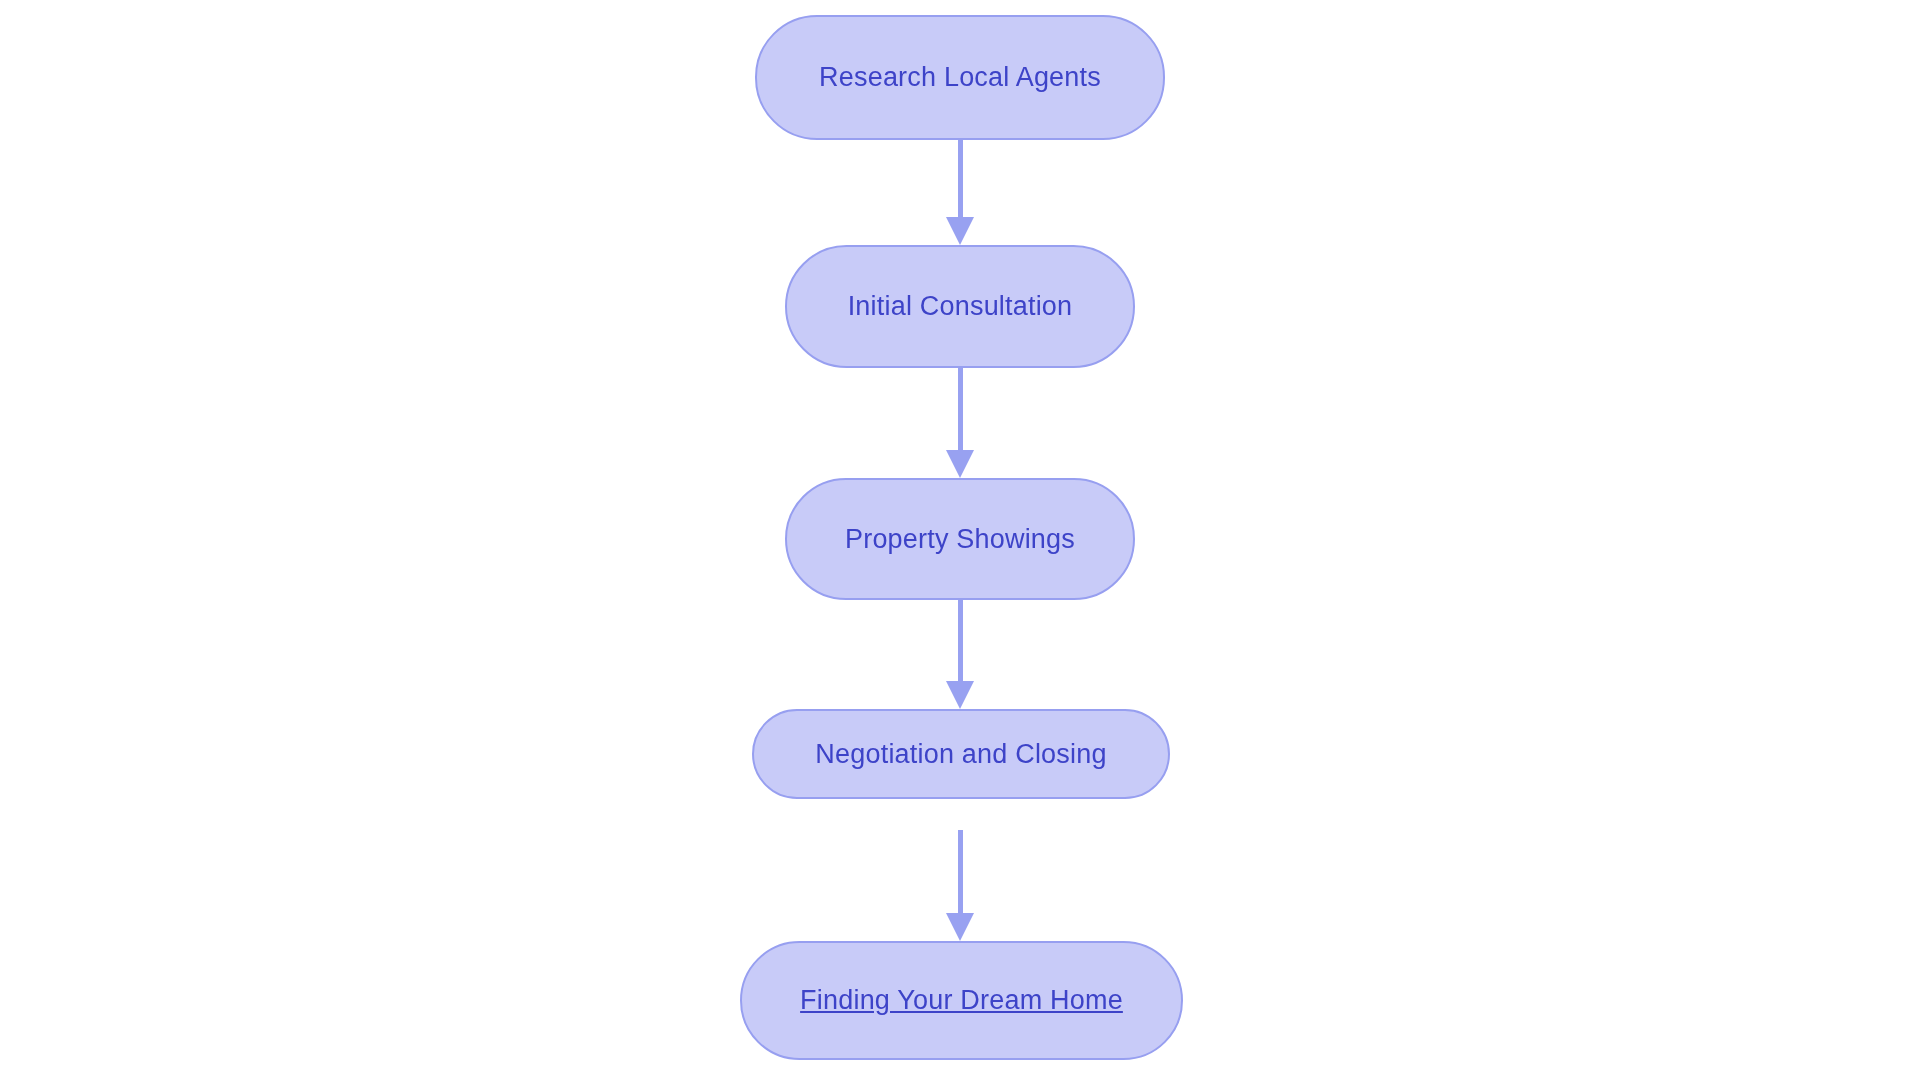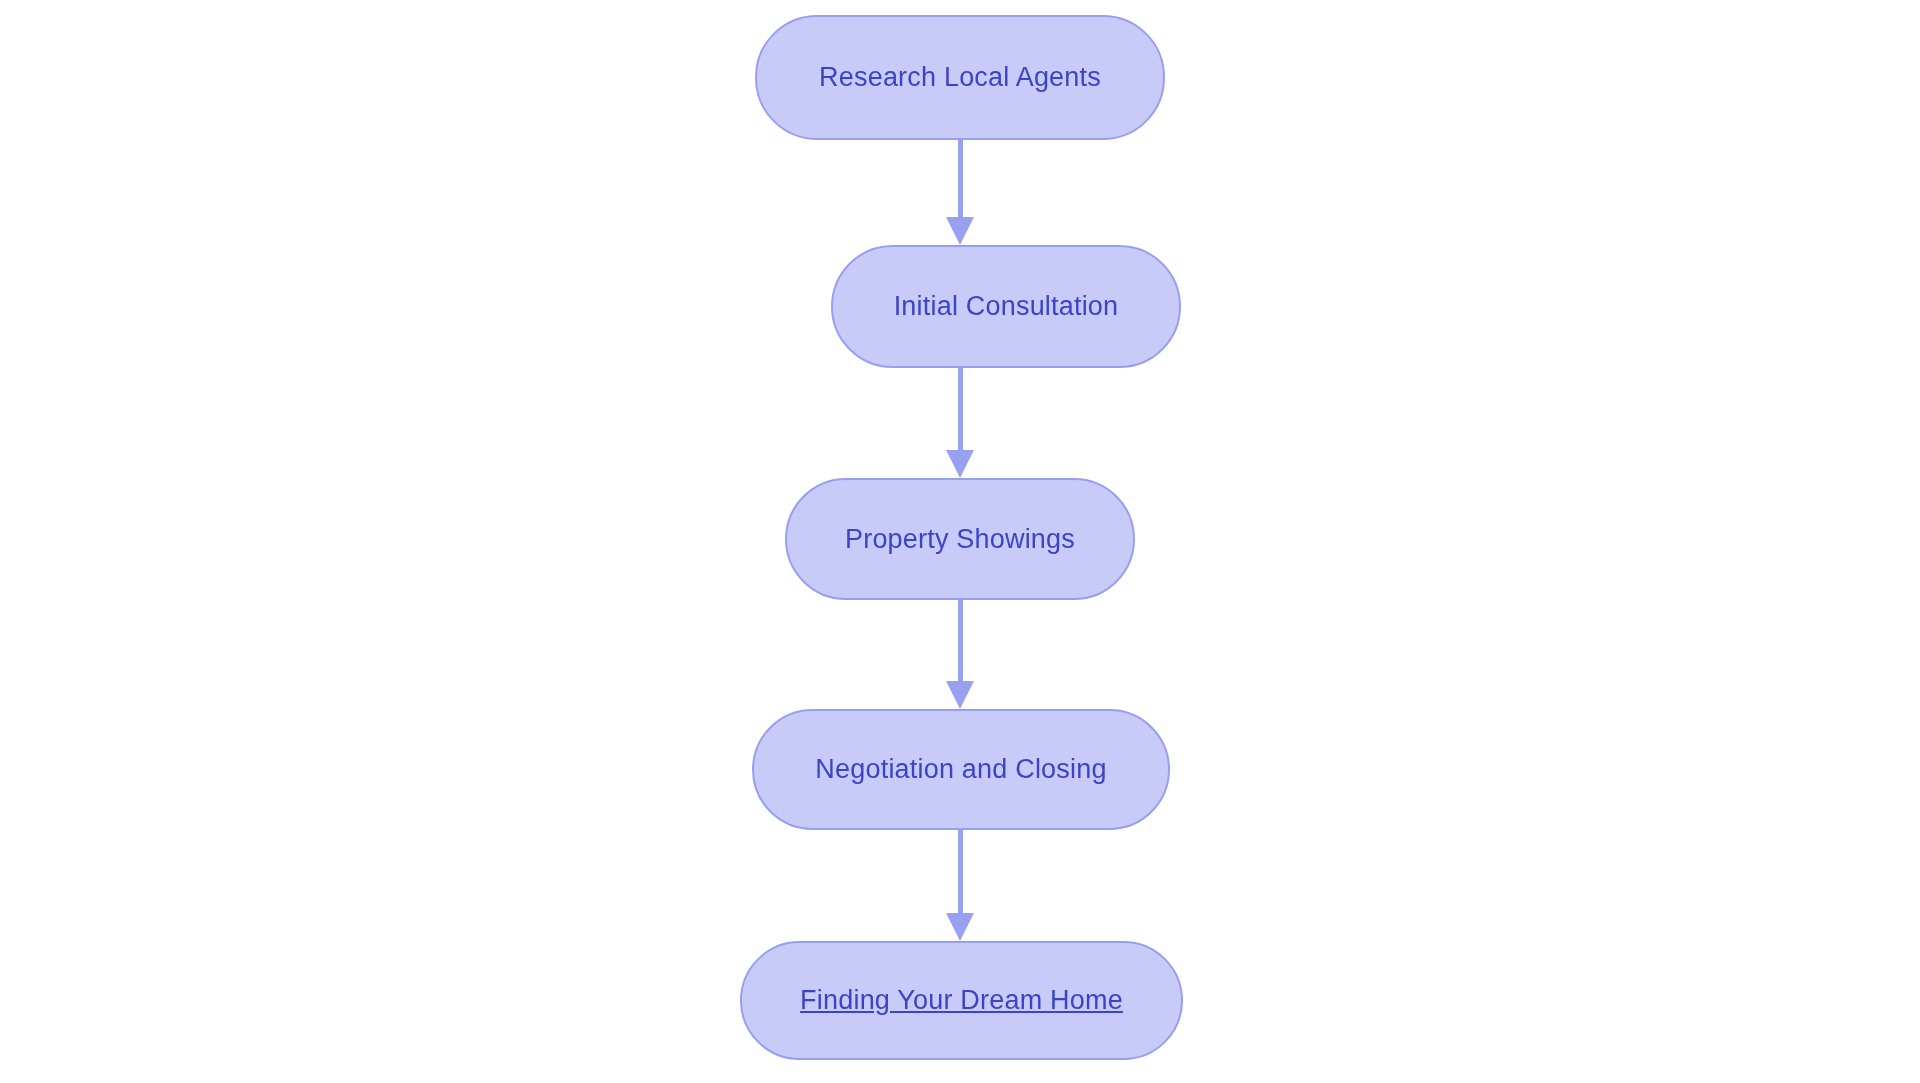--- a/index.html
+++ b/index.html
@@ -24,23 +24,23 @@
     background:var(--node-fill);
     border:2px solid var(--node-border);
     border-radius:62px;
     color:var(--node-text);
     font-size:27px;
     letter-spacing:0.2px;
     text-align:center;
     white-space:nowrap;
   }
   .n1{left:755px;top:15px;width:410px;height:125px;}
-  .n2{left:831px;top:245px;width:350px;height:123px;}
+  .n2{left:785px;top:245px;width:350px;height:123px;}
   .n3{left:785px;top:478px;width:350px;height:122px;text-align:right;}
-  .n4{left:752px;top:709px;width:418px;height:121px;}
+  .n4{left:752px;top:709px;width:418px;height:90px;}
   .n5{left:740px;top:941px;width:443px;height:119px;text-decoration:underline;}
 
   .arrow-line{
     position:absolute;left:958px;width:5px;background:var(--arrow);
   }
   .a1{top:140px;height:78px;}
   .a2{top:368px;height:82px;}
   .a3{top:600px;height:81px;}
   .a4{top:830px;height:83px;}
 

